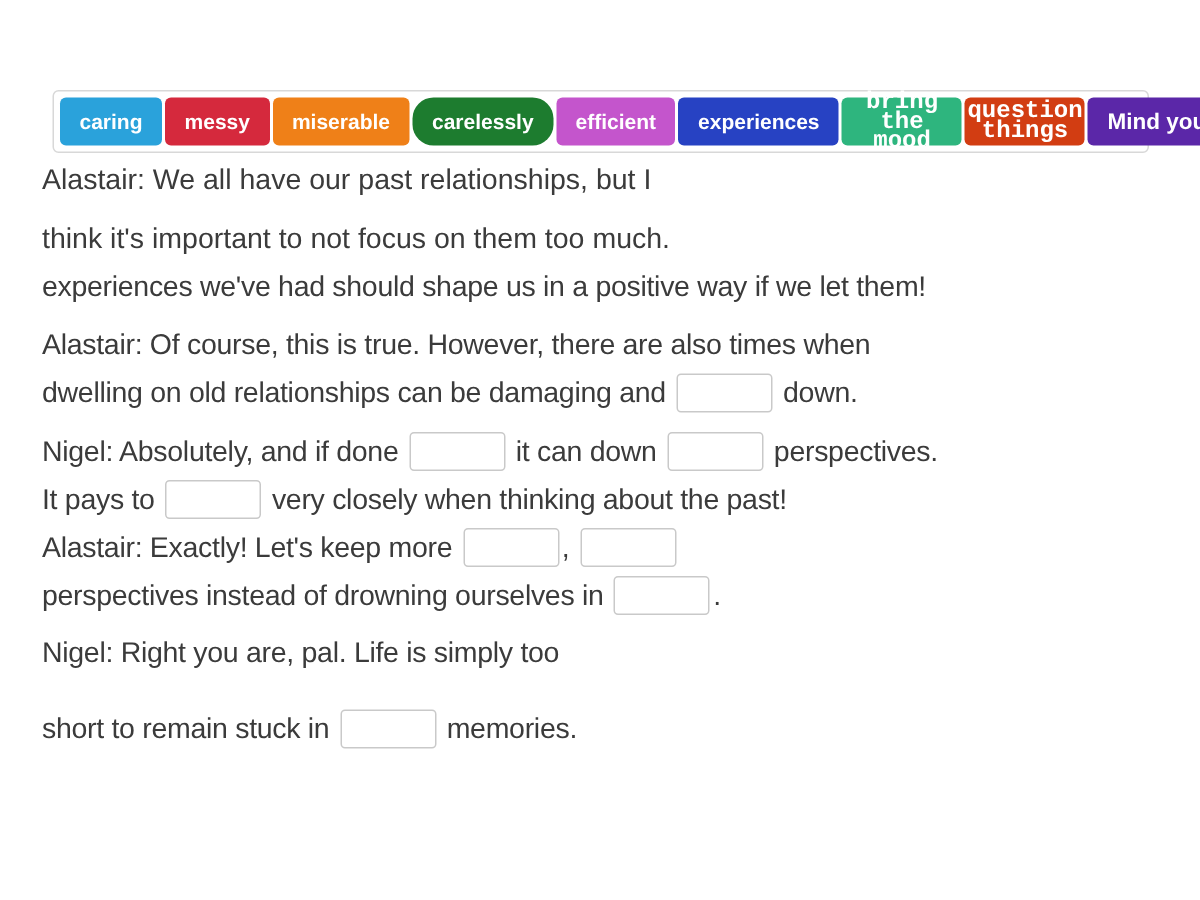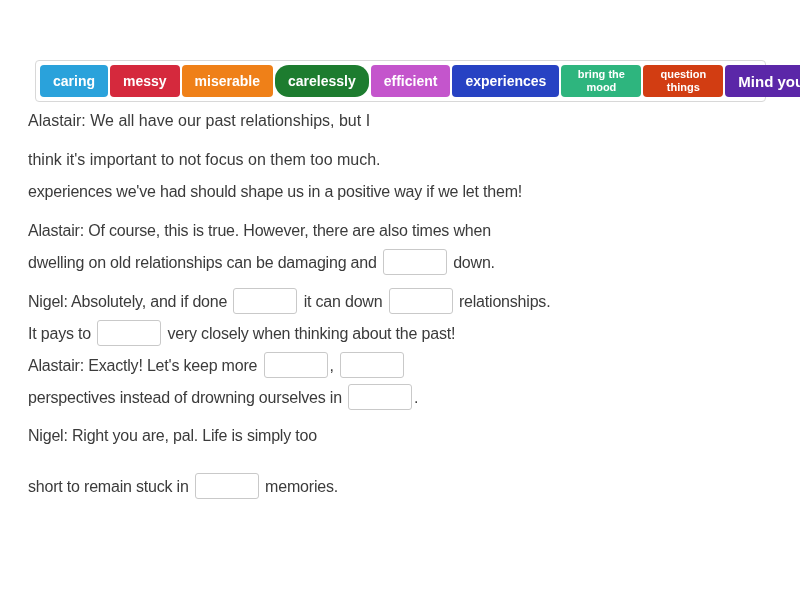--- a/index.html
+++ b/index.html
@@ -13,29 +13,29 @@
     background:#fff;border:1px solid #d8d8d8;border-radius:4px;
     display:flex;align-items:stretch;gap:2px;padding:4px;
   }
   .chip{
     display:flex;align-items:center;justify-content:center;
     border-radius:4px;color:#fff;font-weight:bold;font-size:14px;
     padding:0 13px;white-space:nowrap;cursor:pointer;flex:0 0 auto;
     user-select:none;
   }
   .chip:nth-child(7),.chip:nth-child(8){
-    width:76px;padding:0 2px;font-size:11px;line-height:13px;
-    white-space:normal;text-align:center;
+    width:76px;padding:0 2px;font-size:16px;line-height:13px;
+    white-space:normal;text-align:center;font-family:Liberation Mono, monospace;
   }
   .chip:nth-child(9){font-size:15px;}
   
   #passage{position:absolute;left:28px;top:0;width:760px;height:600px;}
   .line{
     position:absolute;left:0;height:32px;line-height:32px;
-    font-size:16px;color:#3b3b3b;white-space:pre;letter-spacing:-0.2px;
+    font-size:19px;color:#3b3b3b;white-space:pre;letter-spacing:-0.2px;
   }
   .line:nth-child(-n+2){letter-spacing:0;}
   .line:nth-child(1){top:105px;}
   .line:nth-child(2){top:144px;}
   .line:nth-child(3){top:176px;}
   .line:nth-child(4){top:215px;}
   .line:nth-child(5){top:247px;}
   .line:nth-child(6){top:286px;}
   .line:nth-child(7){top:318px;}
   .line:nth-child(8){top:350px;}
@@ -62,19 +62,19 @@
     <div class="chip" style="background: rgb(46, 181, 126);">bring the mood</div>
     <div class="chip" style="background: rgb(210, 61, 18);">question things</div>
     <div class="chip" style="background: rgb(91, 39, 168);">Mind you</div>
   </div>
 <div id="passage">
     <div class="line"><span>Alastair: We all have our past relationships, but I</span></div>
     <div class="line"><span>think it's important to not focus on them too much.</span></div>
     <div class="line"><span>experiences we've had should shape us in a positive way if we let them!</span></div>
     <div class="line"><span>Alastair: Of course, this is true. However, there are also times when</span></div>
     <div class="line"><span>dwelling on old relationships can be damaging and </span><span class="blank"></span><span> down.</span></div>
-    <div class="line"><span>Nigel: Absolutely, and if done </span><span class="blank"></span><span> it can down </span><span class="blank"></span><span> relationships.</span></div>
+    <div class="line"><span>Nigel: Absolutely, and if done </span><span class="blank"></span><span> it can down </span><span class="blank"></span><span> perspectives.</span></div>
     <div class="line"><span>It pays to </span><span class="blank"></span><span> very closely when thinking about the past!</span></div>
     <div class="line"><span>Alastair: Exactly! Let's keep more </span><span class="blank"></span><span>, </span><span class="blank"></span></div>
     <div class="line"><span>perspectives instead of drowning ourselves in </span><span class="blank"></span><span>.</span></div>
     <div class="line"><span>Nigel: Right you are, pal. Life is simply too</span></div>
     <div class="line"><span>short to remain stuck in </span><span class="blank"></span><span> memories.</span></div>
   </div>
 
 </body></html>

